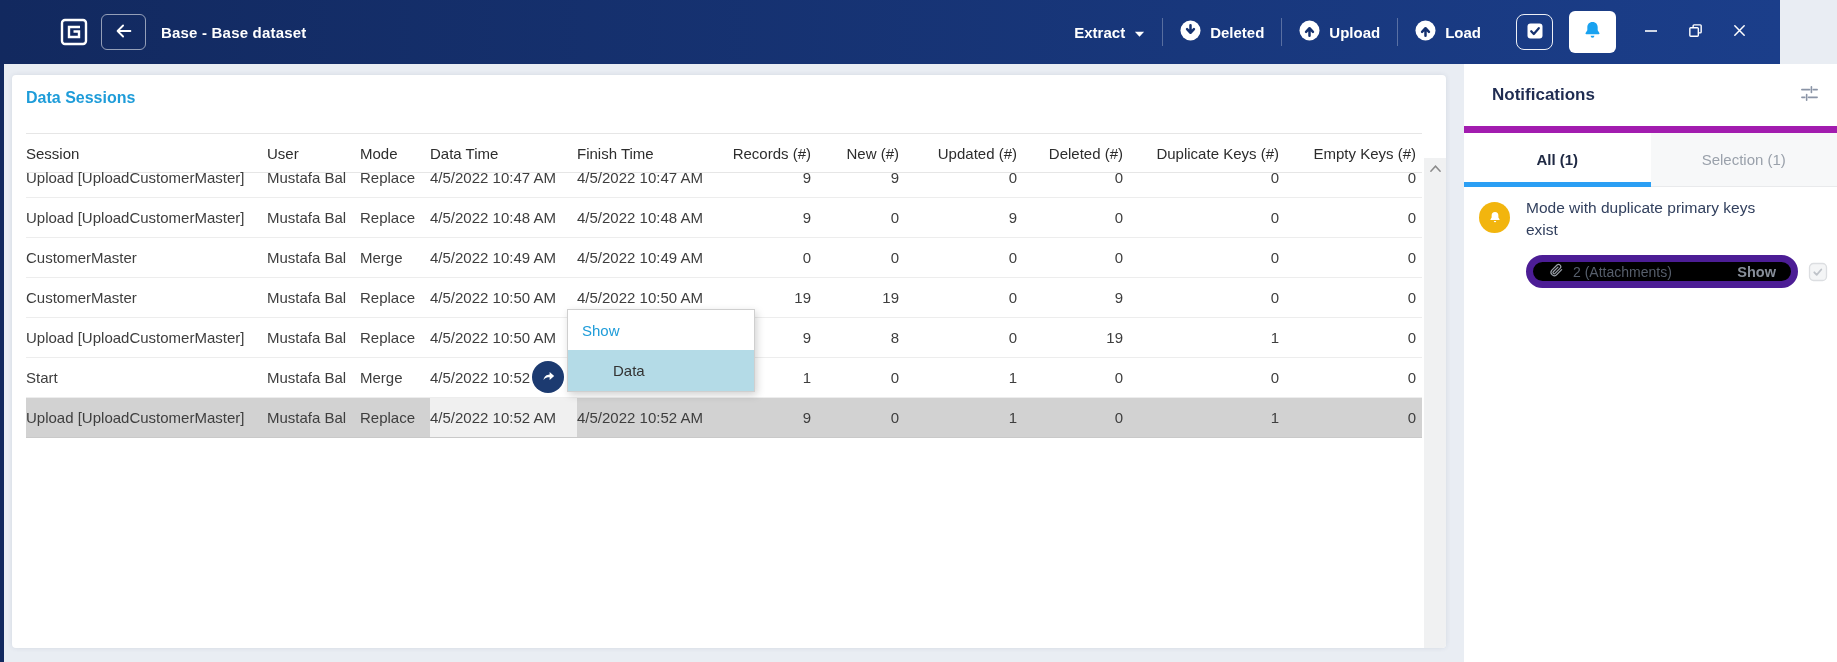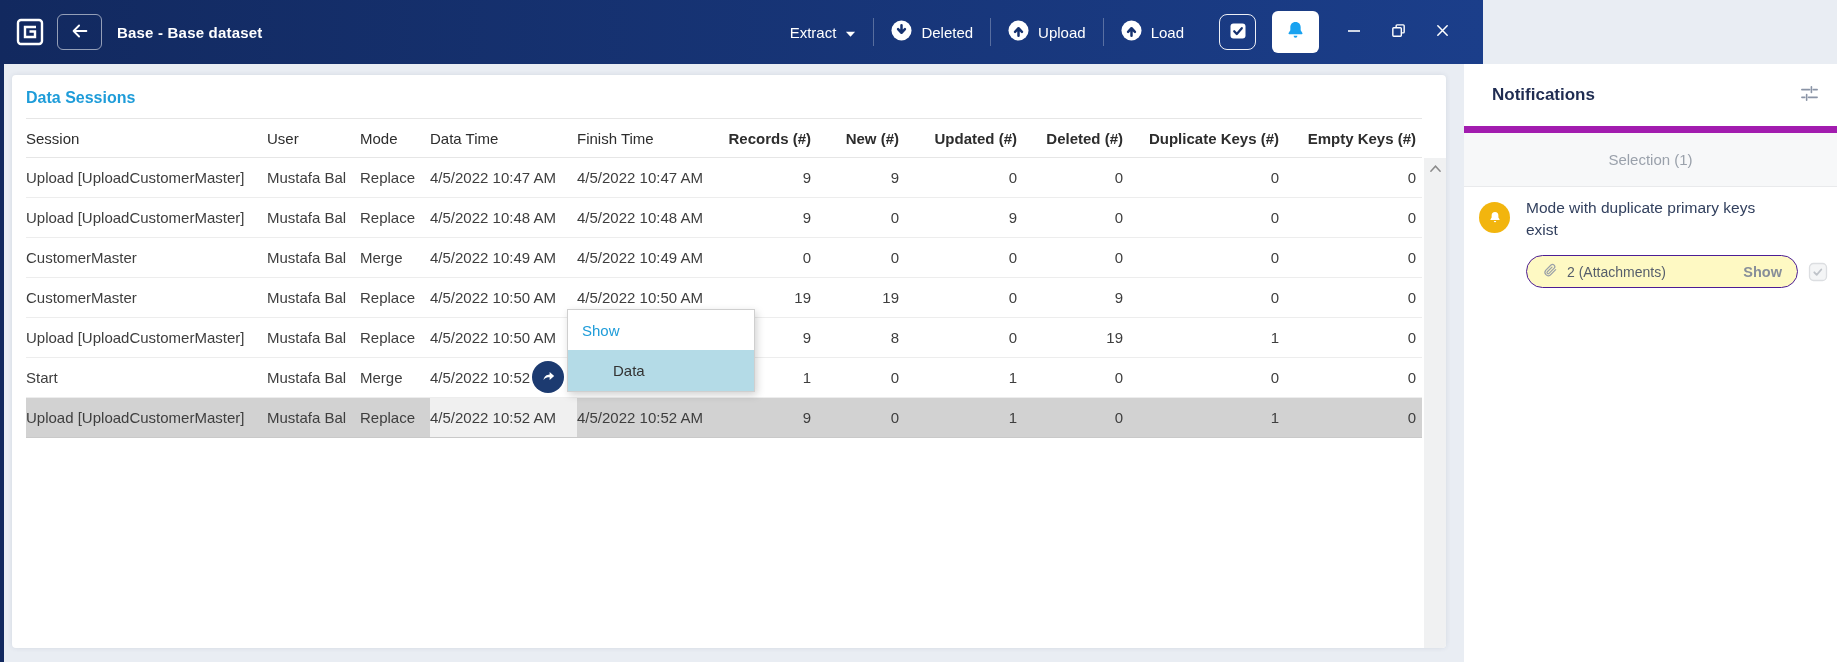--- a/index.html
+++ b/index.html
@@ -2,48 +2,48 @@
 <html style="--titlebar-bg-1: #12295f; --titlebar-bg-2: #1b3e8a; --accent-blue: #1e9cd9; --bell-blue: #19a2f0; --selected-row: #d2d2d2; --menu-highlight: #b4dbe7; --warning-yellow: #f2b50e; --tab-underline: #2b9ff4; --app-bg: #e9edf3;"><head>
 <meta charset="utf-8">
 <style>
   * { margin:0; padding:0; box-sizing:border-box; }
   html,body { width:1837px; height:662px; overflow:hidden; }
   body { font-family:"Liberation Sans", sans-serif; background:var(--app-bg,#e9edf3); position:relative; }
 
   .stage { position:absolute; inset:0; width:1837px; height:662px; }
 
   
-  .titlebar { position:absolute; left:0; top:0; width:1483px; height:64px;
+  .titlebar { position:absolute; left:0; top:0; width:1780px; height:64px;
     background:linear-gradient(90deg, var(--titlebar-bg-1,#12295f), var(--titlebar-bg-2,#1b3e8a));
-    display:flex; align-items:center; color:#fff; z-index:50; }
+    display:flex; align-items:center; color:#fff; z-index:50;padding-left:44px; }
   .left-border { position:absolute; left:0; top:64px; width:4px; height:598px; background:var(--titlebar-bg-1,#12295f); z-index:40; }
   .logo { width:28px; height:28px; margin-left:16px; flex:0 0 auto; }
   .back-btn { margin-left:13px; width:45px; height:36px; border:1px solid rgba(255,255,255,.55); border-radius:6px;
     background:transparent; display:grid; place-items:center; cursor:pointer; }
   .tb-title { margin-left:15px; font-size:15px; font-weight:700; letter-spacing:.2px; }
   .tb-right { margin-left:auto; display:flex; align-items:center; padding-right:26px; }
-  .tb-item { display:flex; align-items:center; gap:9px; font-size:15px; padding:0 17px; cursor:pointer; white-space:nowrap; }
+  .tb-item { display:flex; align-items:center; gap:9px; font-size:15px; padding:0 17px; cursor:pointer; white-space:nowrap;font-weight:bold; }
   .tb-sep { width:1px; height:28px; background:rgba(255,255,255,.28); }
   .icon-sq-btn { width:37px; height:36px; border:1.6px solid rgba(255,255,255,.92); border-radius:8px; margin:0 10px 0 18px;
     background:transparent; display:grid; place-items:center; cursor:pointer; }
   .bell-btn { width:47px; height:42px; background:#fff; border:none; border-radius:6px; margin:0 6px;
     display:grid; place-items:center; cursor:pointer; }
   .win-btn { width:30px; height:30px; margin-left:14px; background:transparent; border:none;
     display:grid; place-items:center; cursor:pointer; }
 
   
   .card { position:absolute; left:12px; top:75px; width:1434px; height:573px; background:#fff;
     border-radius:4px; box-shadow:0 0 5px rgba(40,60,90,.10); z-index:10;padding-left:36px; }
   .card-title { position:absolute; left:14px; top:0; height:43px; line-height:45px;
     color:var(--accent-blue,#1e9cd9); font-size:16px; font-weight:700; }
   .thead, .tr { display:grid; grid-template-columns:241px 93px 70px 147px 150px 90px 88px 118px 106px 156px 137px; }
-  .thead { position:absolute; left:14px; top:43px; width:1396px; height:40px;
+  .thead { position:absolute; left:14px; top:58px; width:1396px; height:40px;
     border-top:1px solid #e6e6e6; border-bottom:1px solid #e6e6e6; align-items:center; }
   .th { font-size:15px; color:#2d2d2d; white-space:nowrap; }
-  .th.num { text-align:right; padding-right:6px;font-weight:bold; }
+  .th.num { text-align:right; padding-right:6px; }
   .tbody { position:absolute; left:14px; top:83px; width:1396px; }
   .tr { height:40px; border-bottom:1px solid #ededed; }
   .td { font-size:15px; color:#3e3e3e; white-space:nowrap; overflow:hidden; height:100%;
     display:flex; align-items:center; }
   .td.num { justify-content:flex-end; padding-right:6px; }
   .tr.selected { background:var(--selected-row,#d2d2d2); border-bottom-color:#c9c9c9; }
   .tr.selected .td.cell-light { background:#f0f0f0; }
   .vscroll { position:absolute; left:1412px; top:83px; width:22px; height:490px; background:#f0f1f2;
     border-radius:0 0 4px 0; cursor:pointer; }
   .vscroll .chev { position:absolute; left:0; top:6px; width:22px; display:grid; place-items:center; }
@@ -68,22 +68,22 @@
     display:grid; place-items:center; cursor:pointer; }
   .tabs { position:absolute; left:0; top:69px; width:373px; height:54px; display:flex; border-bottom:1px solid #e9eaec; }
   .tab { flex:1; position:relative; display:flex; align-items:center; justify-content:center;
     font-size:15px; color:#9aa1ab; background:#f7f8f9; cursor:pointer; }
   .tab.active { background:#fff; color:#202a44; font-weight:700; }
   .tab-underline { position:absolute; left:0; bottom:-1px; width:100%; height:5px; background:var(--tab-underline,#2b9ff4); }
   .notif-item { position:absolute; left:0; top:123px; width:373px; }
   .notif-ico { position:absolute; left:15px; top:15px; width:31px; height:31px; border-radius:50%;
     background:var(--warning-yellow,#f2b50e); display:grid; place-items:center; }
   .notif-msg { position:absolute; left:62px; top:10px; width:252px; font-size:15.5px; line-height:22px; color:#32405e; }
-  .attach-pill { position:absolute; left:62px; top:68px; width:272px; height:33px; border:1px solid #4c1d95;
-    border-radius:17px; display:flex; align-items:center; padding:4px 15px; gap:9px; background:#fef9c3; cursor:pointer; }
+  .attach-pill { position:absolute; left:62px; top:68px; width:272px; height:33px; border:7px solid #4c1d95;
+    border-radius:17px; display:flex; align-items:center; padding:4px 15px; gap:9px; background:#000000; cursor:pointer; }
   .attach-label { font-size:14px; color:#565e6b; }
   .attach-show { margin-left:auto; font-size:14.5px; font-weight:700; color:#878e99; cursor:pointer; }
   .notif-check { position:absolute; left:344px; top:75px; width:20px; height:20px; background:transparent; border:none;
     display:grid; place-items:center; cursor:pointer; }
 </style>
 </head>
 <body>
 
 <div class="stage">
 
@@ -323,20 +323,21 @@
       <div class="notif-title">Notifications</div>
       <button class="filter-btn">
         <span>
           <svg viewBox="0 0 22 22" width="21" height="21" fill="none" stroke="#8a94a6" stroke-width="1.7" stroke-linecap="round">
               <path d="M3 7h8M15 7h4M13 4v6M3 15h3M10 15h9M8 12v6"></path>
             </svg>
         </span>
       </button>
     </div>
     <div class="tabs" id="tabs">
+        <div class="tab active">All (1)<div class="tab-underline"></div></div>
         <div class="tab">Selection (1)</div>
       </div>
     <div class="notif-item">
       <span class="notif-ico">
         <svg viewBox="0 0 24 24" width="18" height="18">
             <path fill="#fff" d="M12 4c-3 0-4.5 2.2-4.5 4.5v2.8L6 13.8c-.25.4 0 1 .6 1h10.8c.6 0 .85-.6.6-1l-1.5-2.5V8.5C16.5 6.2 15 4 12 4z"></path>
             <path fill="#fff" d="M10.4 16h3.2a1.6 1.6 0 0 1-3.2 0z"></path>
           </svg>
       </span>
       <div class="notif-msg">Mode with duplicate primary keys exist</div>

